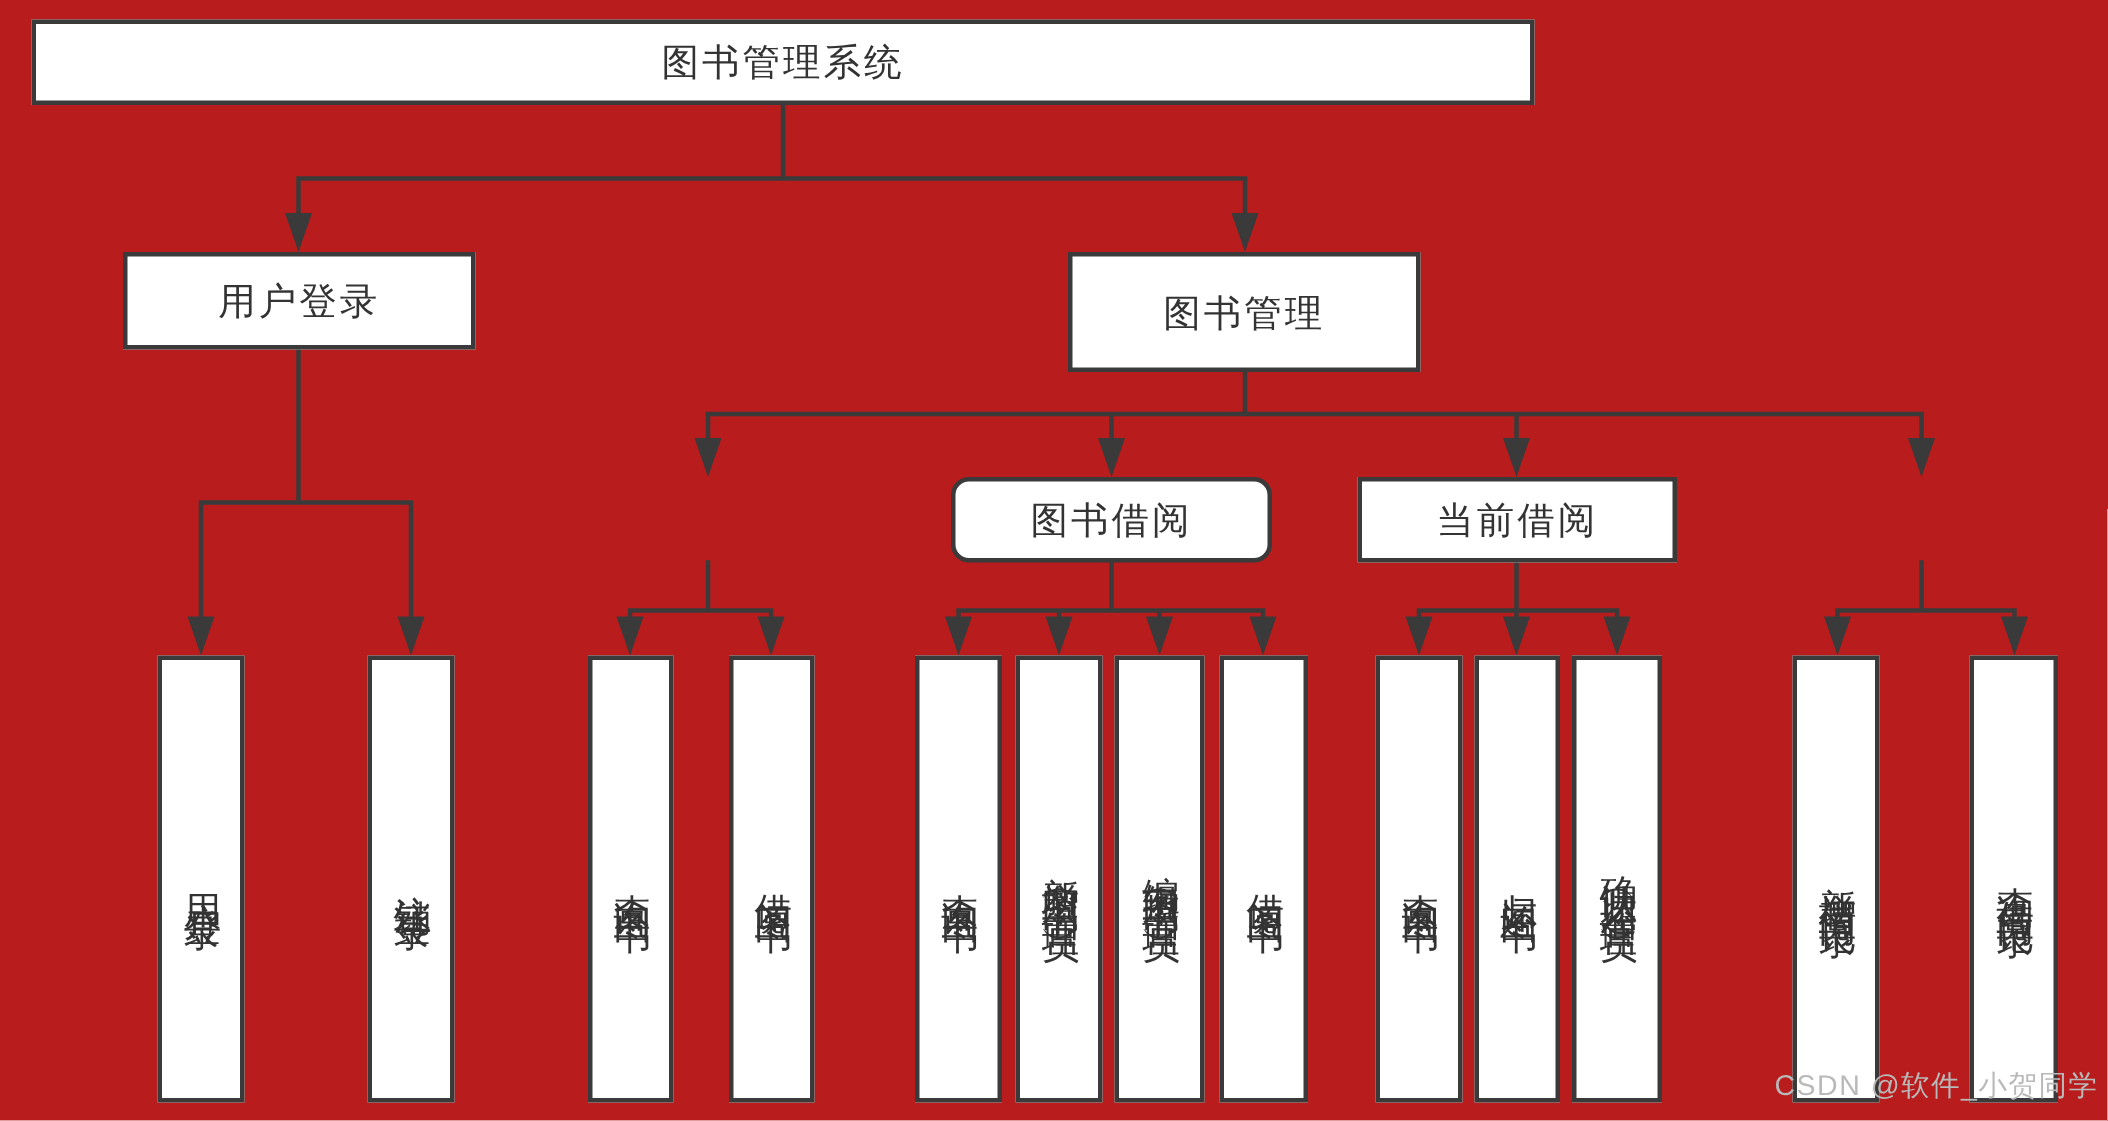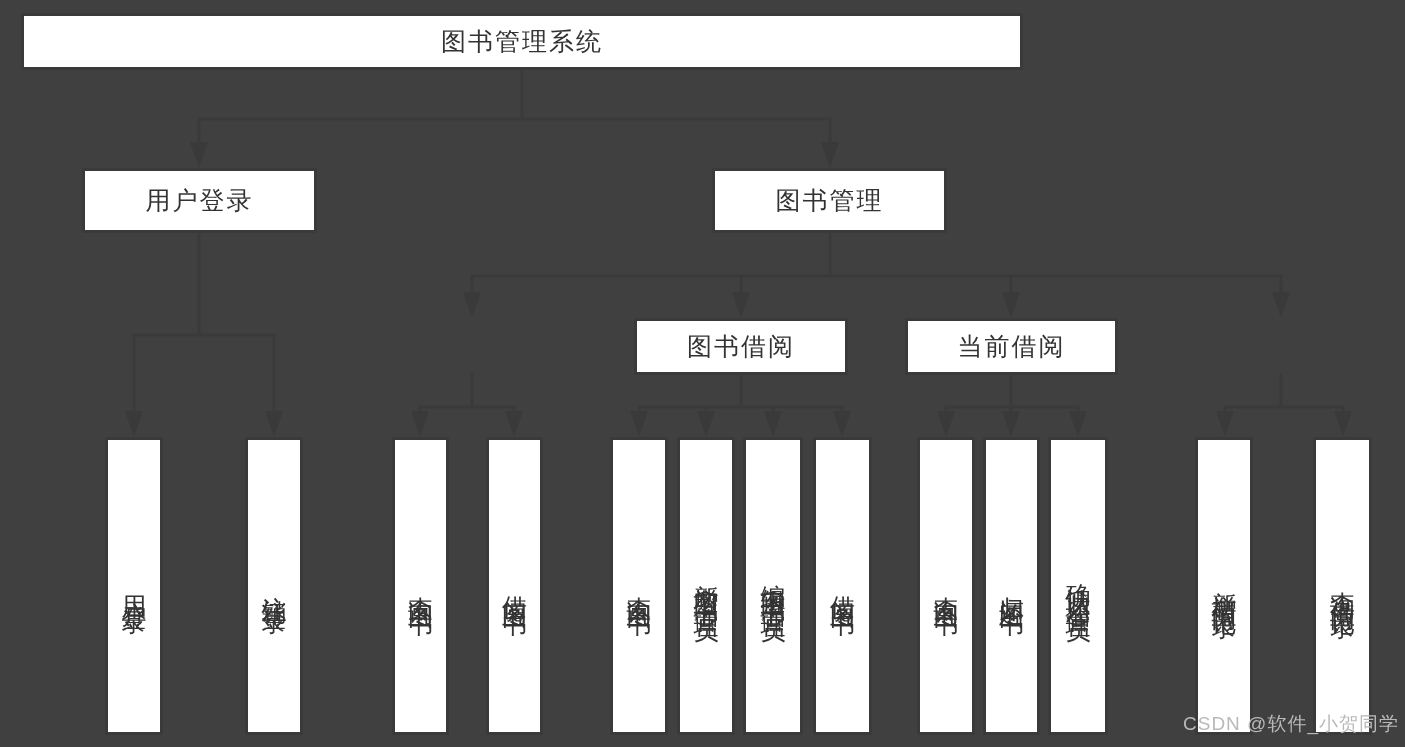--- a/index.html
+++ b/index.html
@@ -1,19 +1,19 @@
 <!DOCTYPE html>
 <html><head>
 <meta charset="utf-8">
 <style>
   html,body{margin:0;padding:0;background:#ffffff;}
   .canvas{
     position:relative;
     width:1405px;height:747px;
-    background:#404040;
+    background:#b91c1c;
     font-family:"Liberation Sans","DejaVu Sans",sans-serif;
     overflow:hidden;
   }
   .connectors{position:absolute;left:0;top:0;z-index:0;}
   .node{
     position:absolute;
     box-sizing:border-box;
     border:3px solid #3a3a3a;
     background:#ffffff;
     display:flex;
@@ -96,25 +96,25 @@
     </g>
   </svg>
 
   <div class="node hnode" style="left:21px;top:13px;width:1002px;height:57px;">
     <span class="label">图书管理系统</span>
   </div>
 
   <div class="node hnode" style="left:82px;top:168px;width:235px;height:65px;">
     <span class="label">用户登录</span>
   </div>
-  <div class="node hnode" style="left:712px;top:168px;width:235px;height:65px;">
+  <div class="node hnode" style="left:712px;top:168px;width:235px;height:80px;">
     <span class="label">图书管理</span>
   </div>
 
-  <div class="node hnode" style="left:634px;top:318px;width:214px;height:57px;">
+  <div class="node hnode" style="left:634px;top:318px;width:214px;height:57px;border-radius:12px;">
     <span class="label">图书借阅</span>
   </div>
   <div class="node hnode" style="left:905px;top:318px;width:213px;height:57px;">
     <span class="label">当前借阅</span>
   </div>
 
   <div class="node vnode" style="left:105px;top:437px;width:58px;height:298px;">
     <span class="label">用户登录</span>
   </div>
   <div class="node vnode" style="left:245px;top:437px;width:58px;height:298px;">

